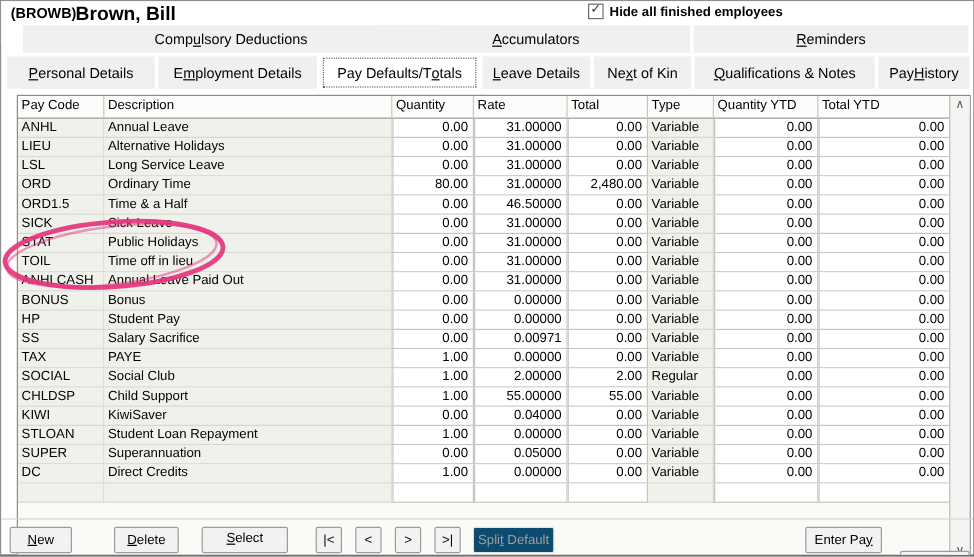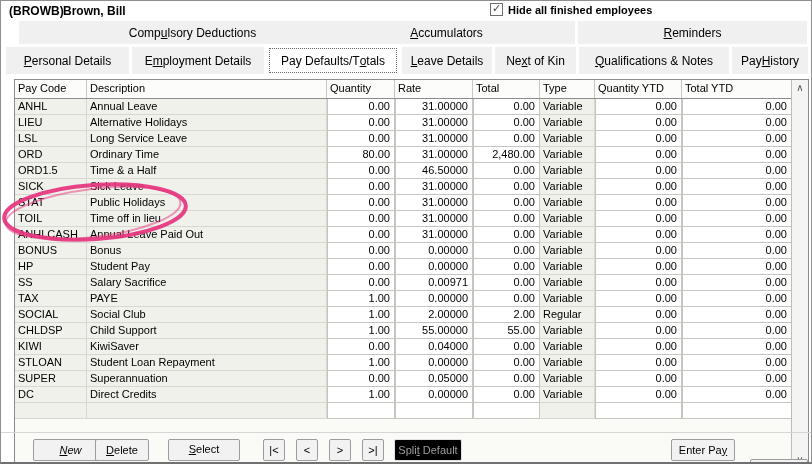--- a/index.html
+++ b/index.html
@@ -6,21 +6,21 @@
   .window{
     position:relative; width:812px; height:464px; background:#ffffff;
     border:1px solid #8f8f8f; border-bottom:2px solid #707070; box-sizing:border-box;
     font-family:"Liberation Sans", sans-serif; font-size:11px; color:#000;
     overflow:hidden;
   }
   u{text-decoration:underline;}
   
   .titlebar{position:absolute; left:0; top:0; width:100%; height:36px; background:#fff;}
   .emp-code{position:absolute; left:8px; top:3px; font-weight:bold; font-size:12px;}
-  .emp-name{position:absolute; left:62px; top:3px; font-weight:bold; font-size:12px;}
+  .emp-name{position:absolute; left:62px; top:3px; font-weight:bold; font-size:16px;}
   .hide-finished{position:absolute; left:489px; top:2px; display:flex; align-items:center; cursor:default;}
   .cb{width:13px; height:13px; background:#fff; border:1px solid #6e6e6e; box-sizing:border-box;
       display:inline-flex; align-items:center; justify-content:center; margin-right:5px;}
   .cb .tick{font-size:11px; line-height:11px; color:#444; transform:translateY(-1px);}
   .cb-label{font-weight:bold; font-size:11px;}
   
   .tab1,.tab2{position:absolute; background:#f0f0f0; display:flex; align-items:center;
       justify-content:center; font-size:12px; cursor:default; box-sizing:border-box;}
   .tab1{top:20px; height:23px;}
   .t1-0{left:18px;  width:347px;}
@@ -50,28 +50,28 @@
   .vscroll{position:absolute; right:0; top:0; width:17px; height:100%;
            background:#f4f4f2; border-left:1px solid #bdbdb8; box-sizing:border-box;}
   .sarrow{position:absolute; left:0; width:100%; height:17px; text-align:center;
           font-size:10px; line-height:16px; color:#555; cursor:default;}
   .sarrow.up{top:0;} .sarrow.down{bottom:5px;}
   
   .divider{position:absolute; left:0; top:431px; width:100%; height:1px; background:#d6d6d6;}
   .btn{position:absolute; top:438px; height:22px; background:#f2f2f2; border:1px solid #9c9c9c;
        border-radius:2px; box-sizing:border-box; font-family:"Liberation Sans", sans-serif;
        font-size:11px; text-align:center; line-height:19px; cursor:default; padding:0;}
-  .btn-new{left:32px; width:75px;font-style:italic;}
+  .btn-new{left:7px; width:52px;}
   .btn-delete{left:94px; width:54px;}
   .btn-select{left:167px; width:72px;}
   .btn-first{left:262px; width:22px;}
   .btn-prev{left:295px; width:22px;}
   .btn-next{left:328px; width:22px;}
   .btn-last{left:361px; width:22px;}
-  .btn-split{left:393px; width:68px; color:#9d9d9d; border:1px solid #e2e2e2; background:#000000;}
+  .btn-split{left:393px; width:68px; color:#9d9d9d; border:1px solid #e2e2e2; background:#0c4a6e;}
   .btn-enterpay{left:670px; width:64px;}
   .btn-close{left:749px; width:58px;margin-top:20px;}
   
   .annot{position:absolute; left:0; top:0; width:812px; height:464px; pointer-events:none; z-index:10;}
 </style>
 </head>
 <body>
 
 <div class="window">
 

